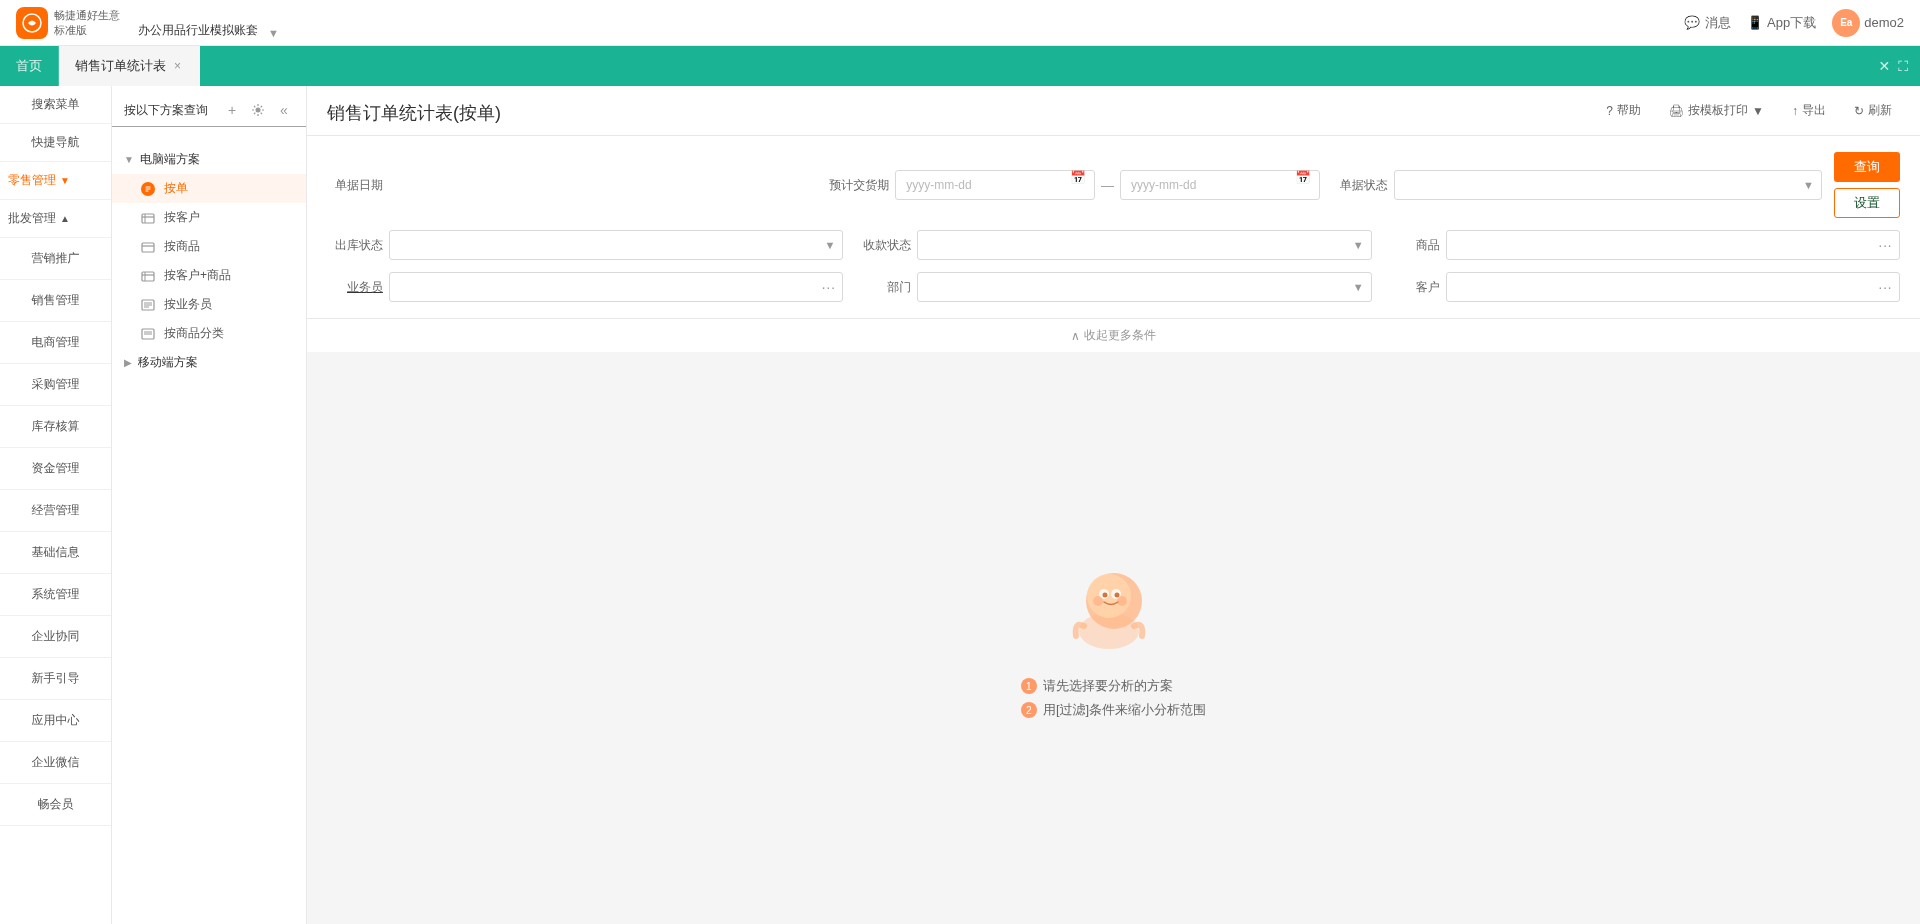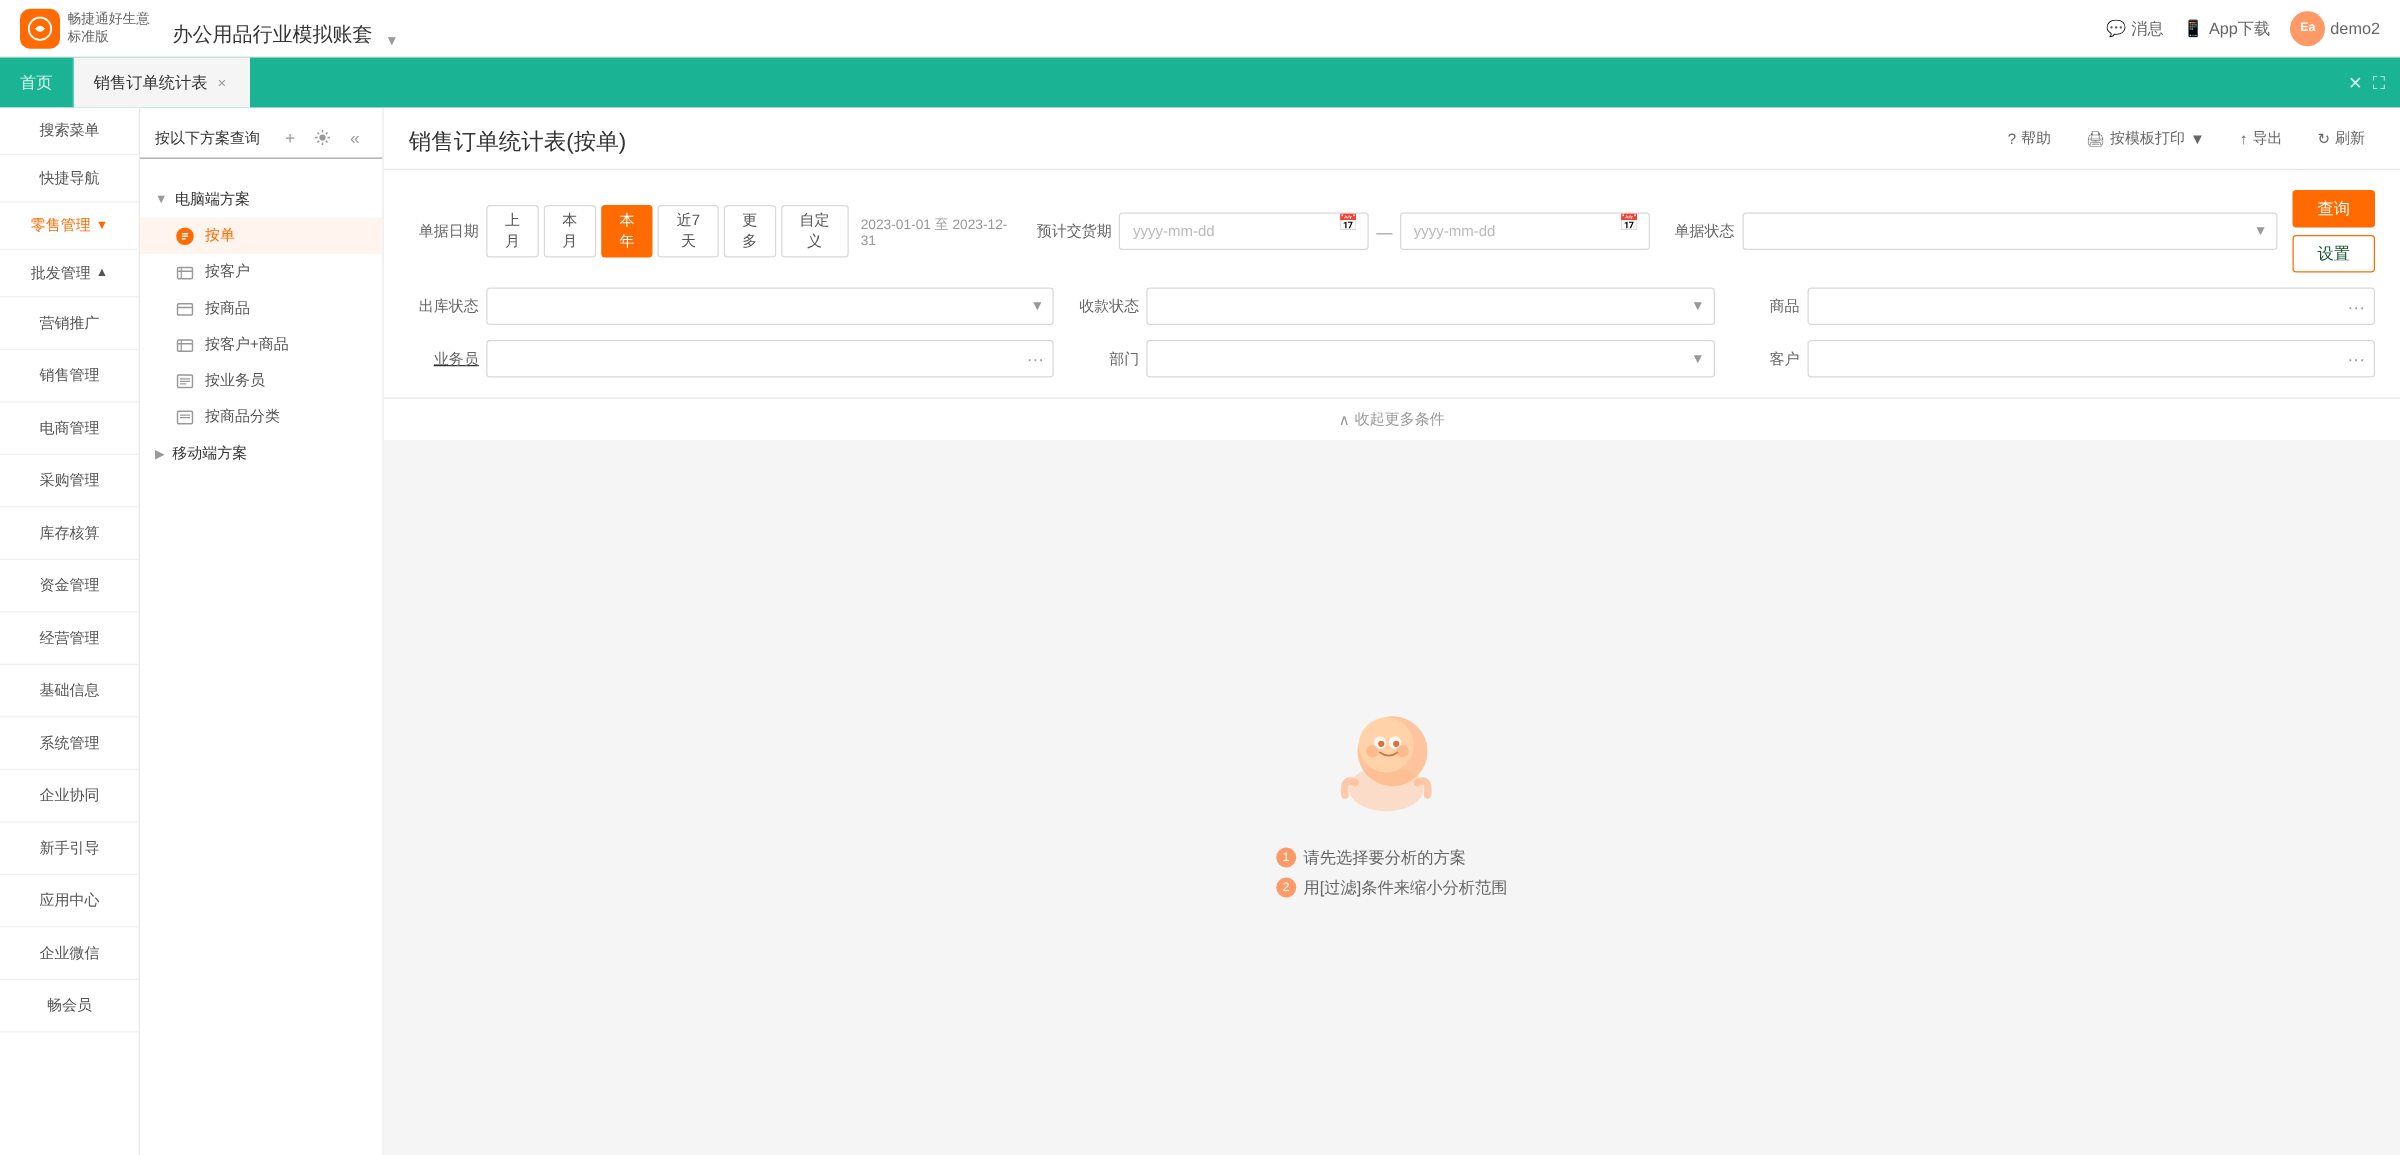--- a/index.html
+++ b/index.html
@@ -77,21 +77,20 @@
       gap: 4px;
     }
     .sidebar-section-header {
       padding: 10px 8px;
       font-size: 12px;
       color: #555;
       text-align: center;
       cursor: pointer;
       display: flex;
       align-items: center;
-      justify-content: center;
       gap: 4px;
       border-bottom: 1px solid #f0f0f0;
     }
     .sidebar-section-header.active { color: #ff6b00; }
     .search-menu-item {
       padding: 10px 8px;
       text-align: center;
       cursor: pointer;
       color: #555;
       font-size: 12px;
@@ -369,21 +368,21 @@
         <svg width="20" height="20" viewBox="0 0 20 20">
             <circle cx="10" cy="10" r="9" fill="none" stroke="white" stroke-width="1.5"></circle>
             <path d="M6 10 Q10 5 14 10 Q10 15 6 10Z" fill="white"></path>
           </svg>
       </div>
       <div class="logo-text">
         <div>畅捷通好生意</div>
         <div>标准版</div>
       </div>
     </div>
-    <span style="font-size:16px;color:#333;margin-left:8px;">办公用品行业模拟账套</span>
+    <span style="font-size:12px;color:#333;margin-left:8px;">办公用品行业模拟账套</span>
     <span style="color:#999;font-size:11px;cursor:pointer;">▼</span>
   </div>
   <div class="top-nav-right">
     <div class="nav-action">
       <span>💬</span>
       <span>消息</span>
     </div>
     <div class="nav-action">
       <span>📱</span>
       <span>App下载</span>
@@ -591,29 +590,20 @@
             <span>刷新</span>
           </div>
         </div>
       </div>
 
       <div class="filter-area">
 
         <div style="display:flex;align-items:center;gap:12px;margin-bottom:12px;">
           <div style="display:flex;align-items:center;gap:6px;flex:1;">
             <span class="filter-label">单据日期</span>
-            <div style="display:flex;align-items:center;gap:4px;flex:1;">
-              <button class="date-btn">上月</button>
-              <button class="date-btn">本月</button>
-              <button class="date-btn active">本年</button>
-              <button class="date-btn">近7天</button>
-              <button class="date-btn">更多</button>
-              <button class="date-btn">自定义</button>
-              <span class="date-range-text">2023-01-01 至 2023-12-31</span>
-            </div>
           </div>
           <div style="display:flex;align-items:center;gap:6px;flex:1;">
             <span class="filter-label">预计交货期</span>
             <div class="date-input-wrapper" style="flex:1;position:relative;">
               <input type="text" class="filter-input" style="width: 100%; padding-right: 28px;" placeholder="yyyy-mm-dd">
               <span class="date-input-icon">📅</span>
             </div>
             <span class="date-separator">—</span>
             <div class="date-input-wrapper" style="flex:1;position:relative;">
               <input type="text" class="filter-input" style="width: 100%; padding-right: 28px;" placeholder="yyyy-mm-dd">

